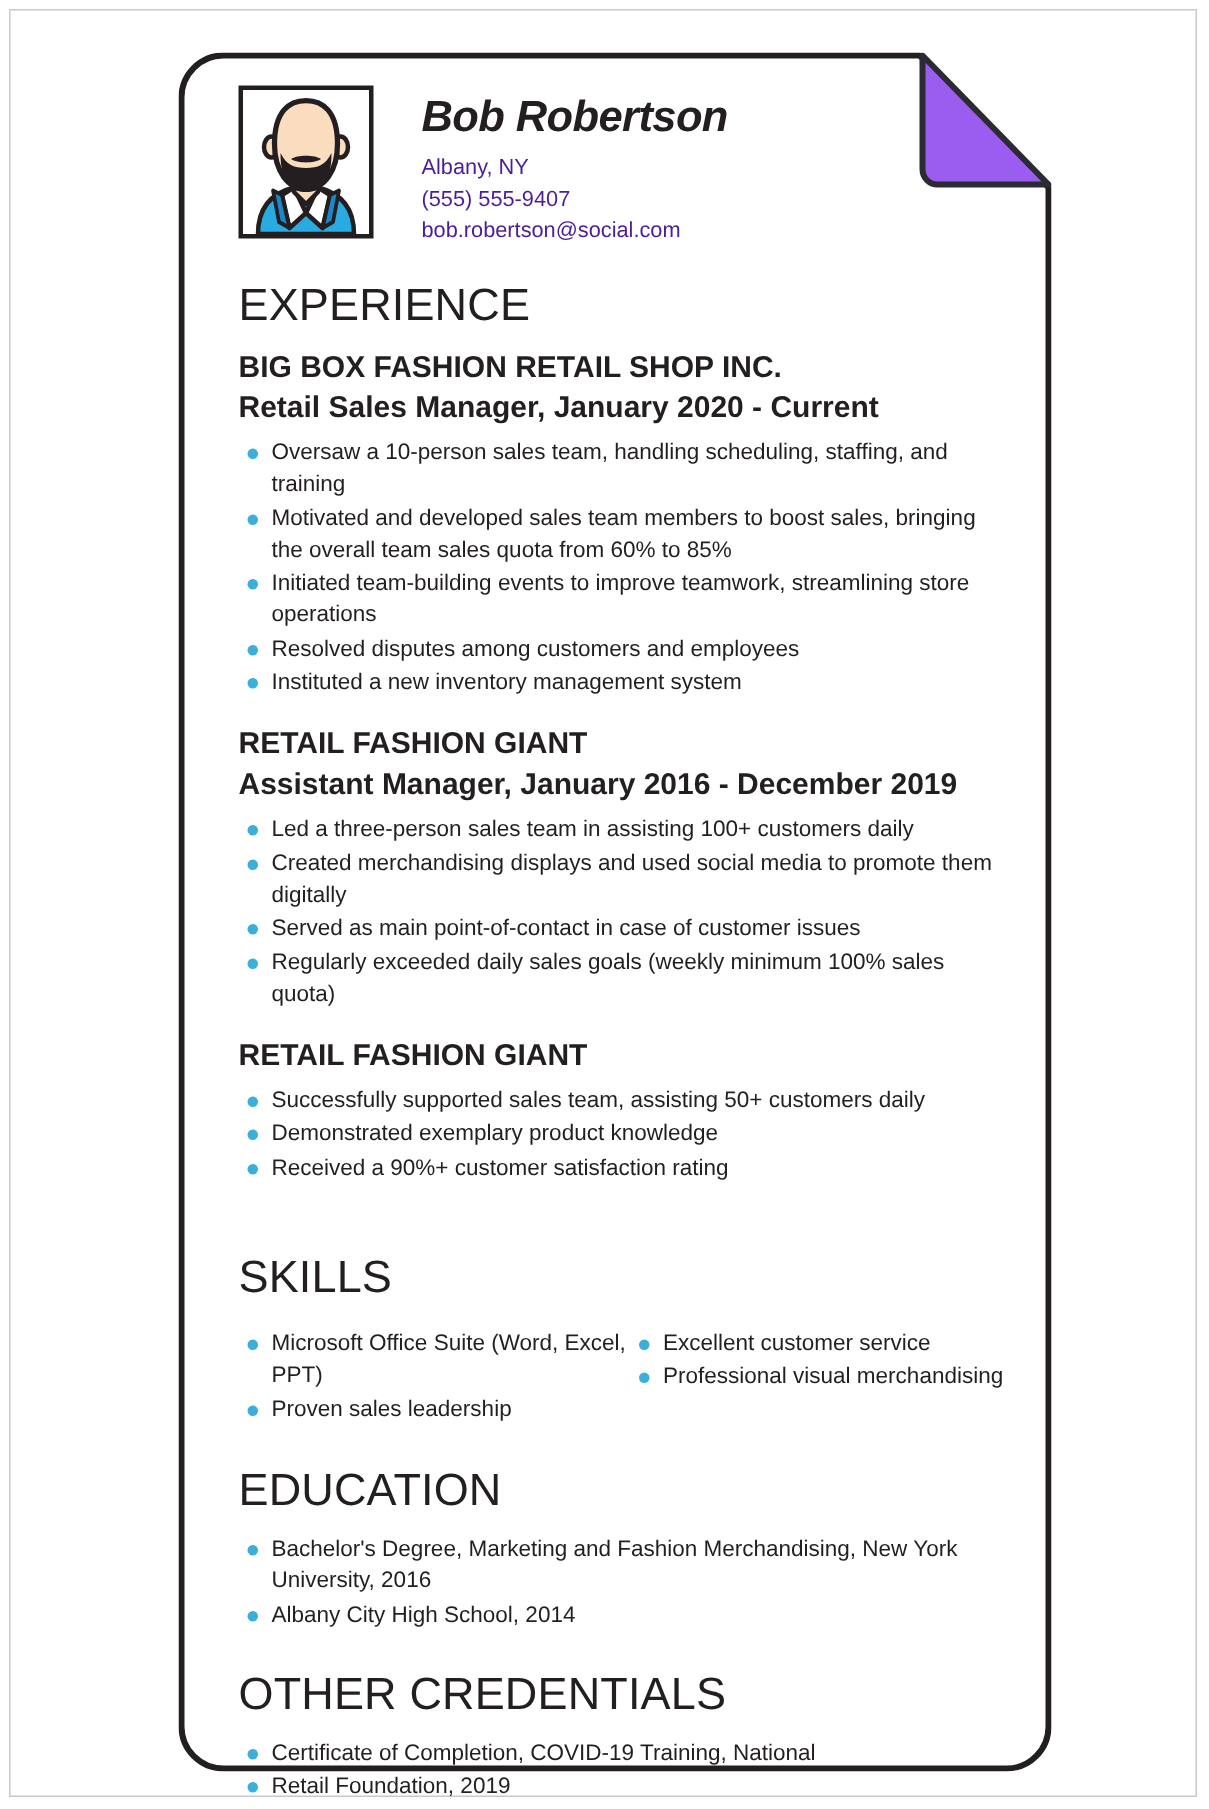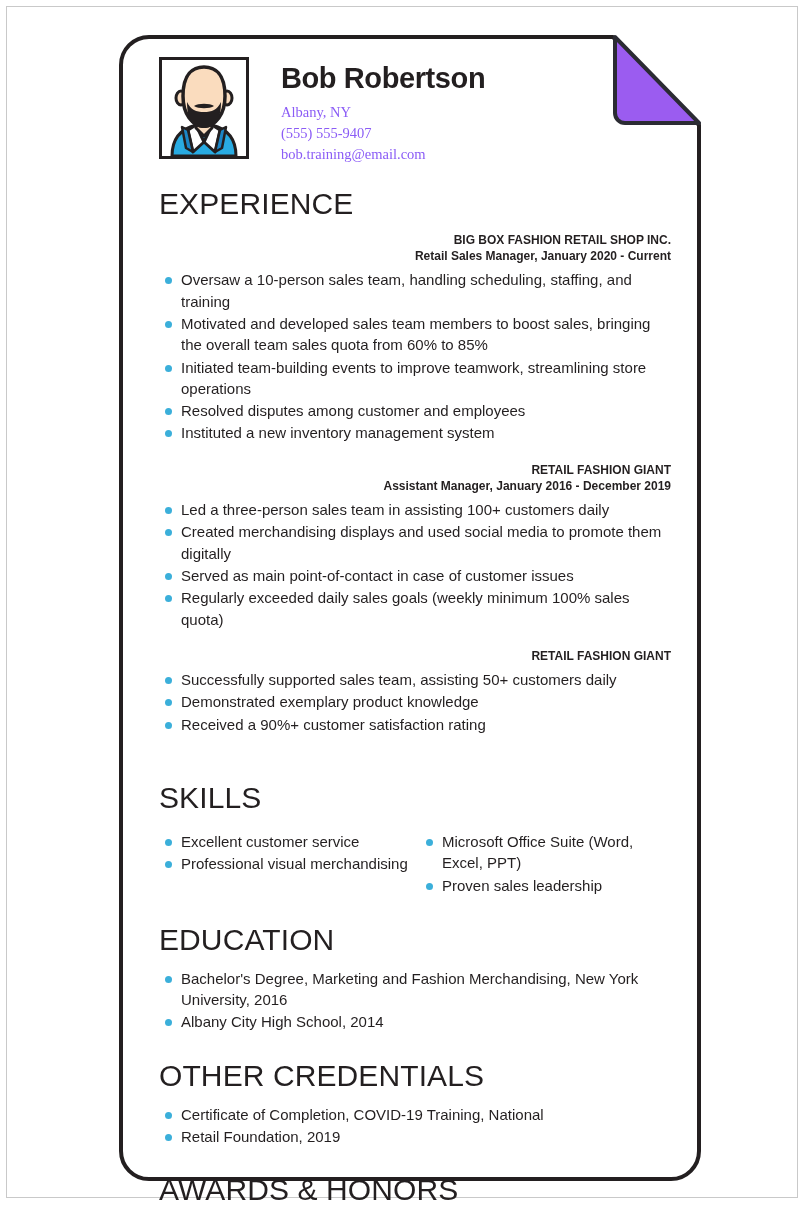--- a/index.html
+++ b/index.html
@@ -79,26 +79,26 @@
     margin-left: 32px;
     padding-top: 6px;
   }
   .name {
     font-size: 29px;
     font-weight: bold;
     letter-spacing: -0.4px;
     line-height: 1.05;
     color: #231f20;
     margin: 0 0 9px 0;
+    font-style: italic;
   }
   .contact-line {
     font-size: 14.5px;
     line-height: 1.45;
-    color: #8b5cf6;
-    font-family: Liberation Serif, serif;
+    color: #4c1d95;
   }
 
   
   .body-wrap {
     position: absolute;
     left: 40px;
     top: 152px;
     width: 512px;
   }
   .section { margin-bottom: 0; }
@@ -108,25 +108,24 @@
     letter-spacing: 0.1px;
     color: #231f20;
     margin: 0 0 11px 0;
   }
   .section-gap       { margin-top: 46px; }
 
   .job { margin-bottom: 18px; }
   .job:last-child { margin-bottom: 0; }
   .job-company,
   .job-role {
-    font-size: 12px;
+    font-size: 20px;
     font-weight: bold;
     line-height: 1.35;
     color: #231f20;
-    text-align: right;
   }
 
   ul.bullets {
     list-style: none;
     margin: 5px 0 0 0;
     padding: 0;
   }
   ul.bullets li {
     position: relative;
     padding-left: 22px;
@@ -206,38 +205,38 @@
             <path d="M 25 42 C 25 62 32 68 42 68 C 52 68 59 62 59 42 C 55 50 50 52 42 52 C 34 52 29 50 25 42 Z" fill="#231f20"></path>
 
             <path d="M 32 46 C 36 43 48 43 52 46 C 48 49 36 49 32 46 Z" fill="#231f20"></path>
           </svg>
         </div>
 
         <div class="header-text">
           <div class="name">Bob Robertson</div>
           <div class="contact-line">Albany, NY</div>
           <div class="contact-line">(555) 555-9407</div>
-          <div class="contact-line">bob.training@email.com</div>
+          <div class="contact-line">bob.robertson@social.com</div>
         </div>
 
       </div>
 
       <div class="body-wrap">
 
         <div class="section sec-experience">
           <div class="section-title">EXPERIENCE</div>
 
           <div class="job">
             <div class="job-company">BIG BOX FASHION RETAIL SHOP INC.</div>
             <div class="job-role">Retail Sales Manager, January 2020 - Current</div>
             <ul class="bullets">
               <li>Oversaw a 10-person sales team, handling scheduling, staffing, and training</li>
               <li>Motivated and developed sales team members to boost sales, bringing the overall team sales quota from 60% to 85%</li>
               <li>Initiated team-building events to improve teamwork, streamlining store operations</li>
-              <li>Resolved disputes among customer and employees</li>
+              <li>Resolved disputes among customers and employees</li>
               <li>Instituted a new inventory management system</li>
             </ul>
           </div>
 
           <div class="job">
             <div class="job-company">RETAIL FASHION GIANT</div>
             <div class="job-role">Assistant Manager, January 2016 - December 2019</div>
             <ul class="bullets">
               <li>Led a three-person sales team in assisting 100+ customers daily</li>
               <li>Created merchandising displays and used social media to promote them digitally</li>
@@ -254,28 +253,28 @@
               <li>Received a 90%+ customer satisfaction rating</li>
             </ul>
           </div>
         </div>
 
         <div class="section section-gap">
           <div class="section-title">SKILLS</div>
           <div class="skills-cols">
             <div class="col">
               <ul class="bullets">
-                <li>Excellent customer service</li>
-                <li>Professional visual merchandising</li>
+                <li>Microsoft Office Suite (Word, Excel, PPT)</li>
+                <li>Proven sales leadership</li>
               </ul>
             </div>
             <div class="col">
               <ul class="bullets">
-                <li>Microsoft Office Suite (Word, Excel, PPT)</li>
-                <li>Proven sales leadership</li>
+                <li>Excellent customer service</li>
+                <li>Professional visual merchandising</li>
               </ul>
             </div>
           </div>
         </div>
 
         <div class="section sec-education">
           <div class="section-title">EDUCATION</div>
           <ul class="bullets">
             <li>Bachelor's Degree, Marketing and Fashion Merchandising, New York University, 2016</li>
             <li>Albany City High School, 2014</li>

